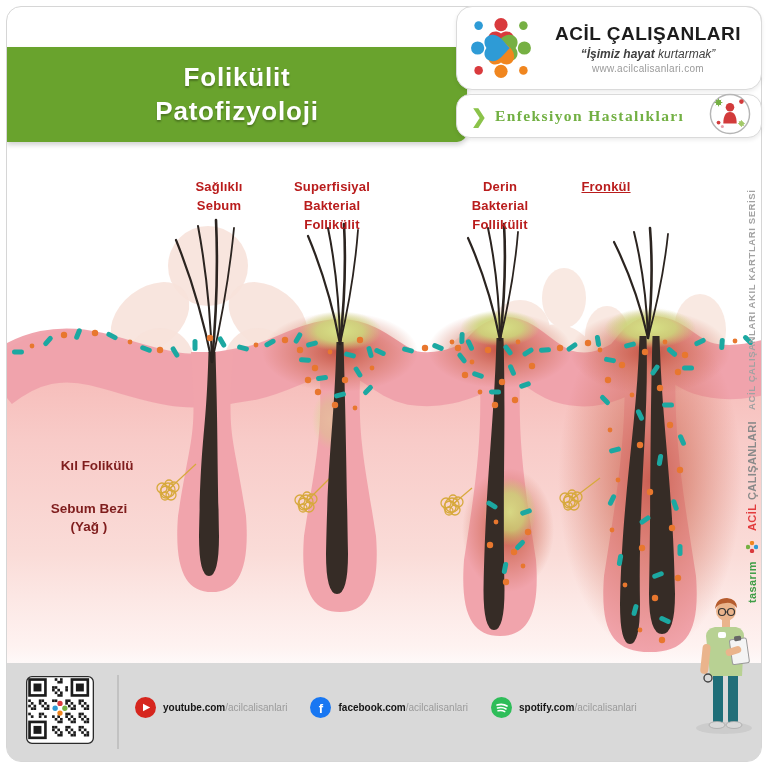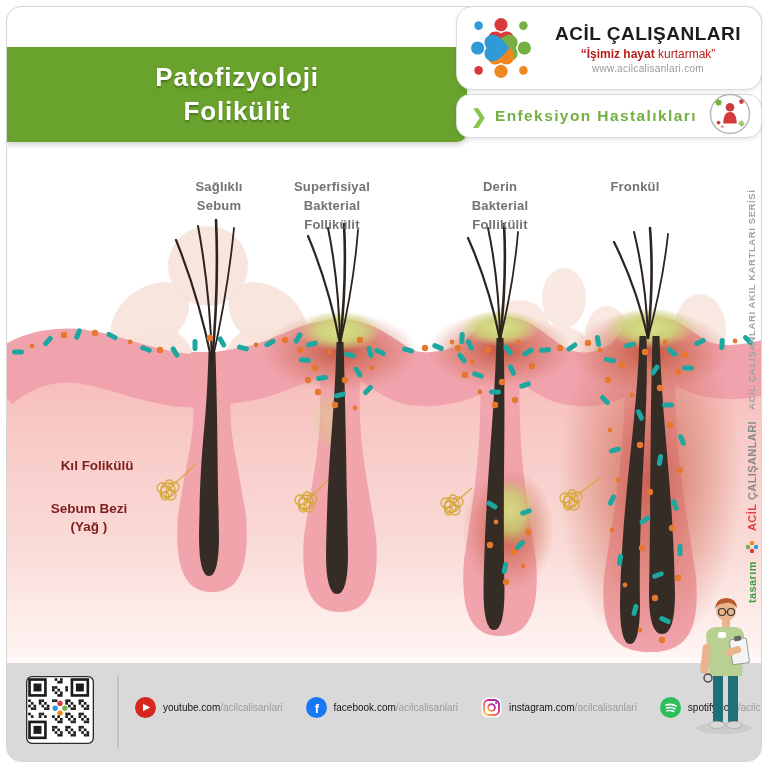--- a/index.html
+++ b/index.html
@@ -12,52 +12,52 @@
     border-radius:0 10px 10px 0;box-shadow:0 3px 5px rgba(0,0,0,.18);
     display:flex;flex-direction:column;align-items:center;justify-content:center;}
   .title-band .t{color:#fff;font-weight:bold;font-size:26px;line-height:1.3;letter-spacing:.8px;
     text-shadow:0 2px 2px rgba(0,0,0,.28);}
 
   .logo-card{position:absolute;left:456px;top:6px;width:306px;height:84px;background:#fff;
     border:1.5px solid #dadada;border-radius:16px;box-shadow:0 2px 4px rgba(0,0,0,.08);
     display:flex;align-items:center;padding:0 8px;box-sizing:border-box;}
   .brand-text{margin-left:6px;display:flex;flex-direction:column;align-items:center;flex:1;}
   .brand-name{font-weight:bold;font-size:19px;color:#1c1c1c;letter-spacing:.5px;white-space:nowrap;}
-  .brand-tag{font-size:12px;color:#b91c1c;margin-top:2px;}
+  .brand-tag{font-size:12px;color:#404040;margin-top:2px;font-style:italic;}
   .brand-tag b{font-weight:bold;}
   .brand-web{font-size:10px;color:#9a9a9a;margin-top:2px;letter-spacing:.3px;}
 
   .cat-card{position:absolute;left:456px;top:94px;width:306px;height:44px;background:#fff;
     border:1.5px solid #dadada;border-radius:14px;box-shadow:0 2px 4px rgba(0,0,0,.08);
     display:flex;align-items:center;padding:0 10px;box-sizing:border-box;}
   .cat-chev{color:#8bc34a;font-weight:bold;font-size:19px;margin:0 8px 0 4px;}
-  .cat-label{color:#72b043;font-weight:bold;font-size:15.5px;letter-spacing:1.4px;white-space:nowrap;}
+  .cat-label{color:#72b043;font-weight:bold;font-size:15.5px;letter-spacing:1.4px;white-space:nowrap;font-family:Liberation Serif, serif;}
   .cat-badge{margin-left:auto;}
 
   .col-label{position:absolute;top:171px;transform:translateX(-50%);text-align:center;
-    font-weight:bold;font-size:13px;color:#737373;line-height:1.45;letter-spacing:.2px;}
+    font-weight:bold;font-size:13px;color:#b91c1c;line-height:1.45;letter-spacing:.2px;}
   .anat{position:absolute;transform:translateX(-50%);text-align:center;font-weight:bold;
     font-size:13.5px;color:#7f1d1d;line-height:1.35;}
 
   .v-text{position:absolute;writing-mode:vertical-rl;transform:rotate(180deg);
     font-weight:bold;white-space:nowrap;}
   .v-series{right:4px;top:168px;height:235px;font-size:9.5px;letter-spacing:.6px;color:#a2a2a2;}
   .v-design{right:3px;top:406px;height:190px;font-size:11px;letter-spacing:.4px;}
   .v-design .d-green{color:#3f9e46;}
   .v-design .d-red{color:#e23c3e;padding-inline-start:10px;}
   .v-design .d-gray{color:#8a8a8a;padding-inline-start:4px;}
   .v-design .mini-logo{padding-inline-start:8px;display:inline-block;}
 
   .footer{position:absolute;left:0;right:0;bottom:0;top:656px;background:#d9d9d9;}
   .qr-box{position:absolute;left:19px;top:13px;width:68px;height:68px;}
   .f-divider{position:absolute;left:110px;top:12px;height:74px;width:1.5px;background:#c2c2c2;}
   .socials{position:absolute;left:128px;top:34px;display:flex;align-items:center;gap:23px;}
   .soc{display:flex;align-items:center;gap:7px;}
   .soc .txt{font-size:10px;white-space:nowrap;}
-  .soc .p{font-weight:normal;color:#151515;}
+  .soc .p{font-weight:bold;color:#151515;}
   .soc .h{color:#9b9b9b;}
   .icon21{width:21px;height:21px;display:block;}
 
   .doctor{position:absolute;left:681px;top:585px;width:76px;height:146px;}
 </style>
 </head>
 <body>
 
 <div class="page">
   <div class="card"></div>
@@ -302,39 +302,39 @@
           <circle cx="672" cy="528" r="3.2" fill="#e8772e"></circle>
           <circle cx="625" cy="585" r="2.4" fill="#e8772e"></circle>
           <circle cx="655" cy="598" r="3.2" fill="#e8772e"></circle>
           <circle cx="678" cy="578" r="3.2" fill="#e8772e"></circle>
           <circle cx="640" cy="630" r="2.4" fill="#e8772e"></circle>
           <circle cx="662" cy="640" r="3.2" fill="#e8772e"></circle>
         </g>
     </svg>
 
     <div class="title-band">
+      <div class="t">Folikülit</div>
       <div class="t">Patofizyoloji</div>
-      <div class="t">Folikülit</div>
     </div>
 
     <div class="col-label" style="left:212px;">
       <div>Sağlıklı</div>
       <div>Sebum</div>
     </div>
     <div class="col-label" style="left:325px;">
       <div>Superfisiyal</div>
       <div>Bakterial</div>
       <div>Follikülit</div>
     </div>
     <div class="col-label" style="left:493px;">
       <div>Derin</div>
       <div>Bakterial</div>
       <div>Follikülit</div>
     </div>
-    <div class="col-label" style="left:628px;">
+    <div class="col-label" style="left:599px;text-decoration:underline;">
       <div>Fronkül</div>
     </div>
 
     <div class="anat" style="left:90px;top:450px;">Kıl Folikülü</div>
     <div class="anat" style="left:82px;top:493px;">
       <div>Sebum Bezi</div>
       <div>(Yağ )</div>
     </div>
 
     <div class="v-text v-series">ACİL ÇALIŞANLARI AKIL KARTLARI SERİSİ</div>
@@ -473,36 +473,20 @@
         </div>
         <div class="soc">
           <svg class="icon21" viewBox="0 0 21 21">
             <circle cx="10.5" cy="10.5" r="10.5" fill="#1877f2"></circle>
             <text x="11" y="16" text-anchor="middle" font-family="Liberation Sans, sans-serif" font-size="13" font-weight="bold" fill="#fff">f</text>
           </svg>
           <span class="txt"><b class="p">facebook.com</b><span class="h">/acilcalisanlari</span></span>
         </div>
         <div class="soc">
           <svg class="icon21" viewBox="0 0 21 21">
-            <defs>
-                <linearGradient id="igg" x1="0" y1="1" x2="1" y2="0">
-              <stop offset="0" stop-color="#f9ce34"></stop>
-                  <stop offset="0.55" stop-color="#ee2a7b"></stop>
-                  <stop offset="1" stop-color="#6228d7"></stop>
-            </linearGradient>
-              </defs>
-            <rect x="0.5" y="0.5" width="20" height="20" rx="6" fill="#fff" stroke="#e0e0e0" stroke-width="0.5"></rect>
-            <rect x="3" y="3" width="15" height="15" rx="4.5" fill="none" stroke="url(#igg)" stroke-width="1.8"></rect>
-            <circle cx="10.5" cy="10.5" r="3.4" fill="none" stroke="url(#igg)" stroke-width="1.8"></circle>
-            <circle cx="15.2" cy="5.8" r="1.2" fill="#ee2a7b"></circle>
-          </svg>
-          <span class="txt"><b class="p">instagram.com</b><span class="h">/acilcalisanlari</span></span>
-        </div>
-        <div class="soc">
-          <svg class="icon21" viewBox="0 0 21 21">
             <circle cx="10.5" cy="10.5" r="10.5" fill="#2ebd59"></circle>
             <path d="M6,8 C9.5,7 13.5,7.4 16,9" fill="none" stroke="#fff" stroke-width="1.7" stroke-linecap="round"></path>
             <path d="M6.5,11 C9.5,10.2 12.8,10.6 15,12" fill="none" stroke="#fff" stroke-width="1.5" stroke-linecap="round"></path>
             <path d="M7,13.8 C9.5,13.2 12,13.5 13.8,14.7" fill="none" stroke="#fff" stroke-width="1.4" stroke-linecap="round"></path>
           </svg>
           <span class="txt"><b class="p">spotify.com</b><span class="h">/acilcalisanlari</span></span>
         </div>
       </div>
     </div>
 

